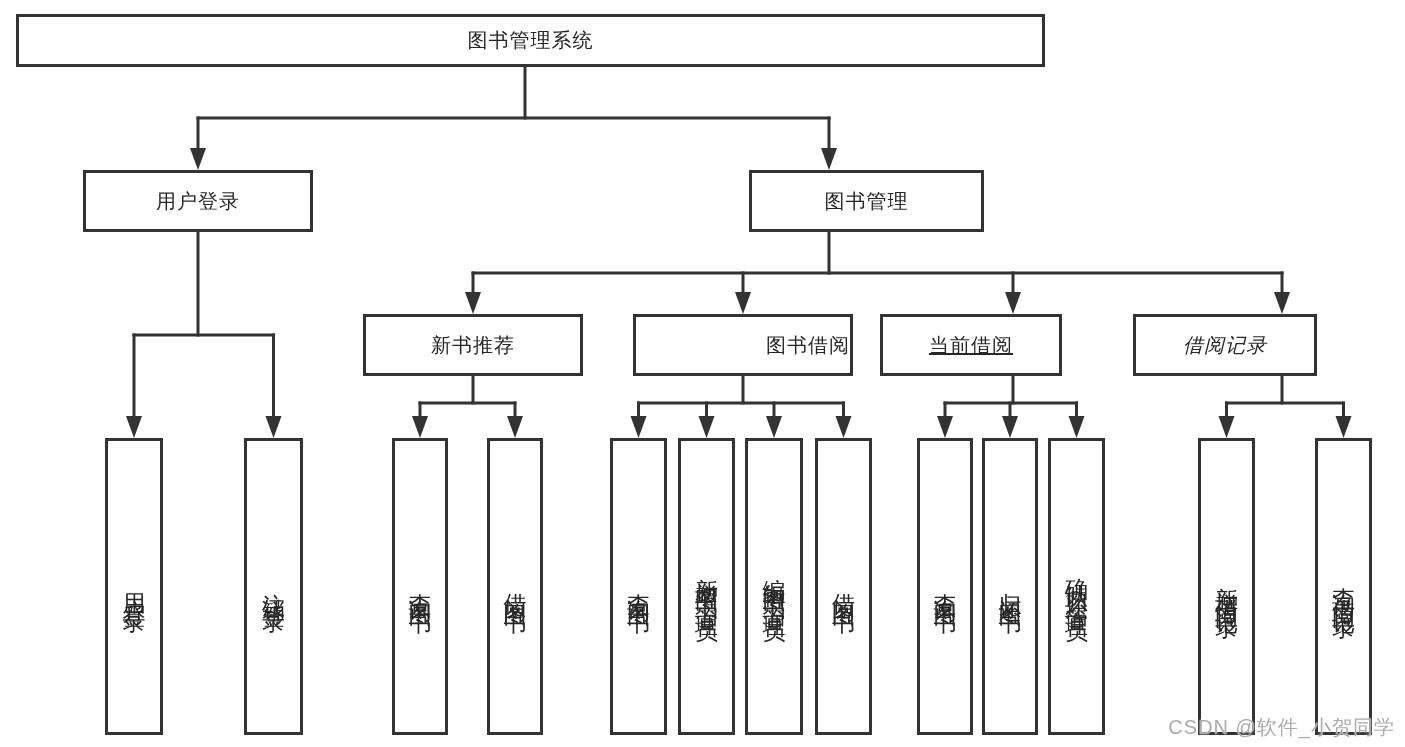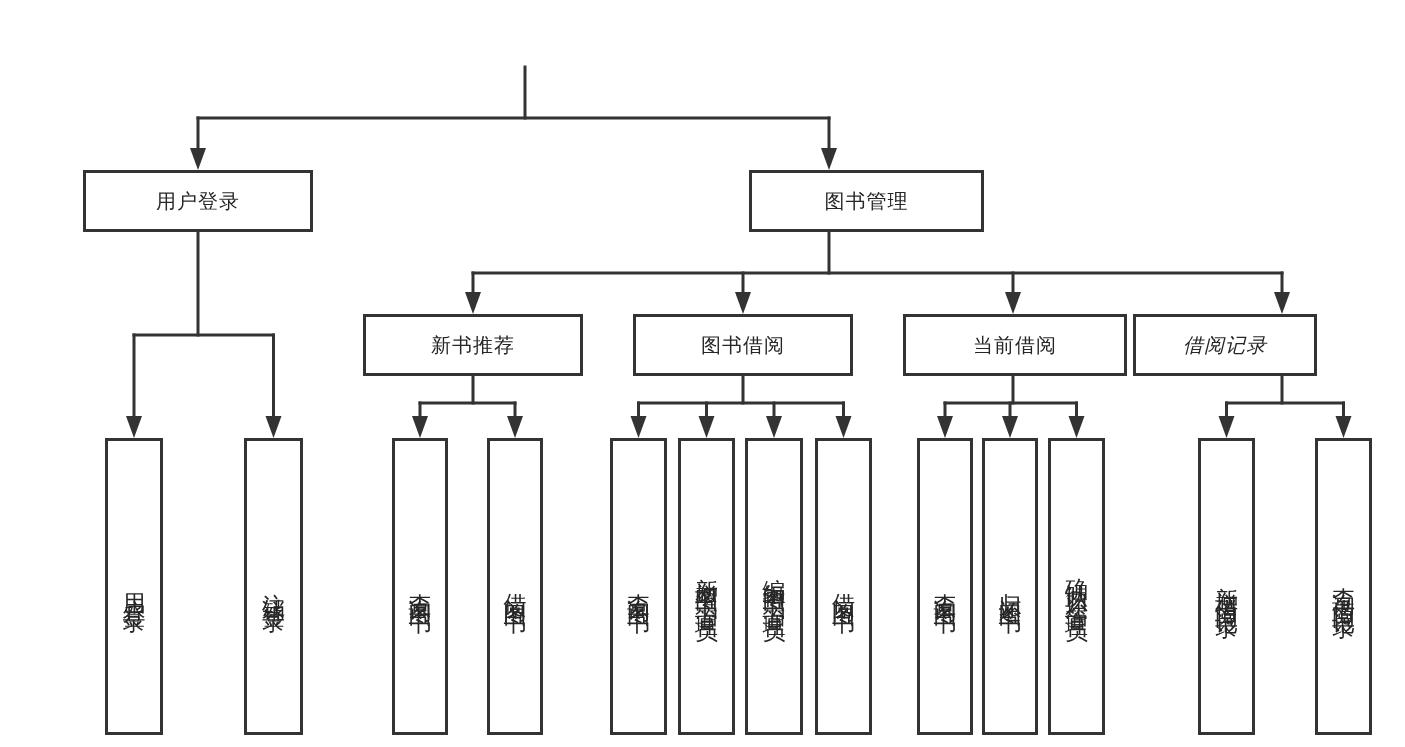--- a/index.html
+++ b/index.html
@@ -110,35 +110,38 @@
 
       <line x1="1282" y1="376" x2="1282" y2="403"></line>
       <line x1="1226.5" y1="403" x2="1343.5" y2="403"></line>
       <line x1="1226.5" y1="403" x2="1226.5" y2="418"></line>
       <polygon points="1218.5,416 1234.5,416 1226.5,438" stroke="none"></polygon>
       <line x1="1343.5" y1="403" x2="1343.5" y2="418"></line>
       <polygon points="1335.5,416 1351.5,416 1343.5,438" stroke="none"></polygon>
     </g>
   </svg>
 
+  <div class="box h" style="left:16px;top:14px;width:1029px;height:53px;">
+    <span>图书管理系统</span>
+  </div>
 
   <div class="box h lvl2" style="left:83px;width:230px;">
     <span>用户登录</span>
   </div>
   <div class="box h lvl2" style="left:712px;width:235px;margin-left:37px;">
     <span>图书管理</span>
   </div>
 
   <div class="box h cat" style="left:363px;width:220px;text-align:right;">
     <span>新书推荐</span>
   </div>
-  <div class="box h cat" style="left:633px;width:220px;">
+  <div class="box h cat" style="left:633px;width:220px;justify-content:flex-end;">
     <span>图书借阅</span>
   </div>
-  <div class="box h cat" style="left:903px;width:224px;">
+  <div class="box h cat" style="left:880px;width:182px;text-decoration:underline;">
     <span>当前借阅</span>
   </div>
   <div class="box h cat" style="left:1133px;width:184px;font-style:italic;">
     <span>借阅记录</span>
   </div>
 
   <div class="box v leaf" style="left:105px;width:58px;">
     <span>用户登录</span>
   </div>
   <div class="box v leaf" style="left:244px;width:59px;">
@@ -175,14 +178,15 @@
     <span>确认归还（管理员）</span>
   </div>
 
   <div class="box v leaf" style="left:1198px;width:57px;">
     <span>新增借阅记录</span>
   </div>
   <div class="box v leaf" style="left:1315px;width:57px;">
     <span>查询借阅记录</span>
   </div>
 
+  <div class="watermark">CSDN @软件_小贺同学</div>
 
 </div>
 
 </body></html>

